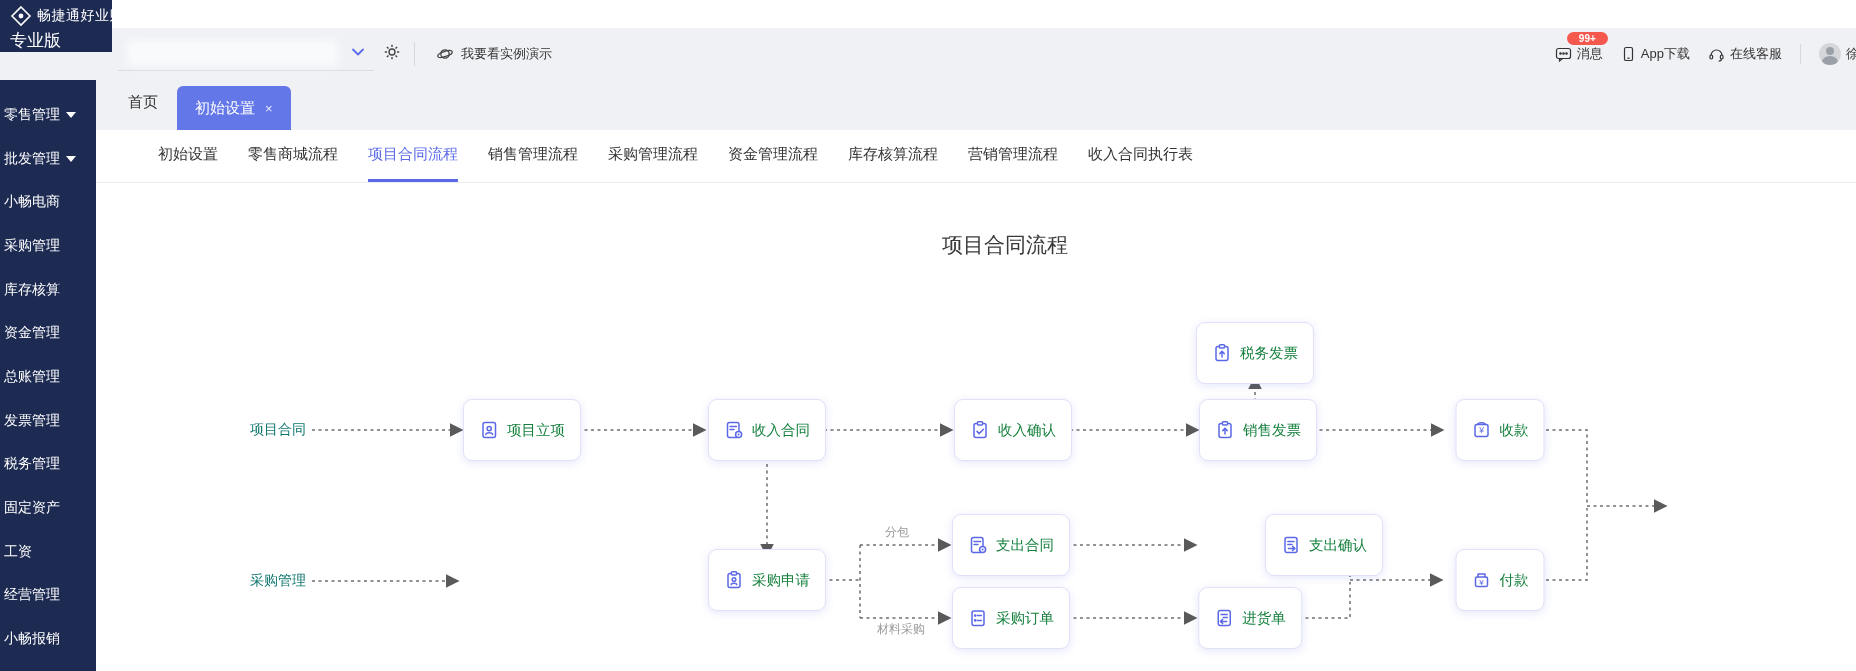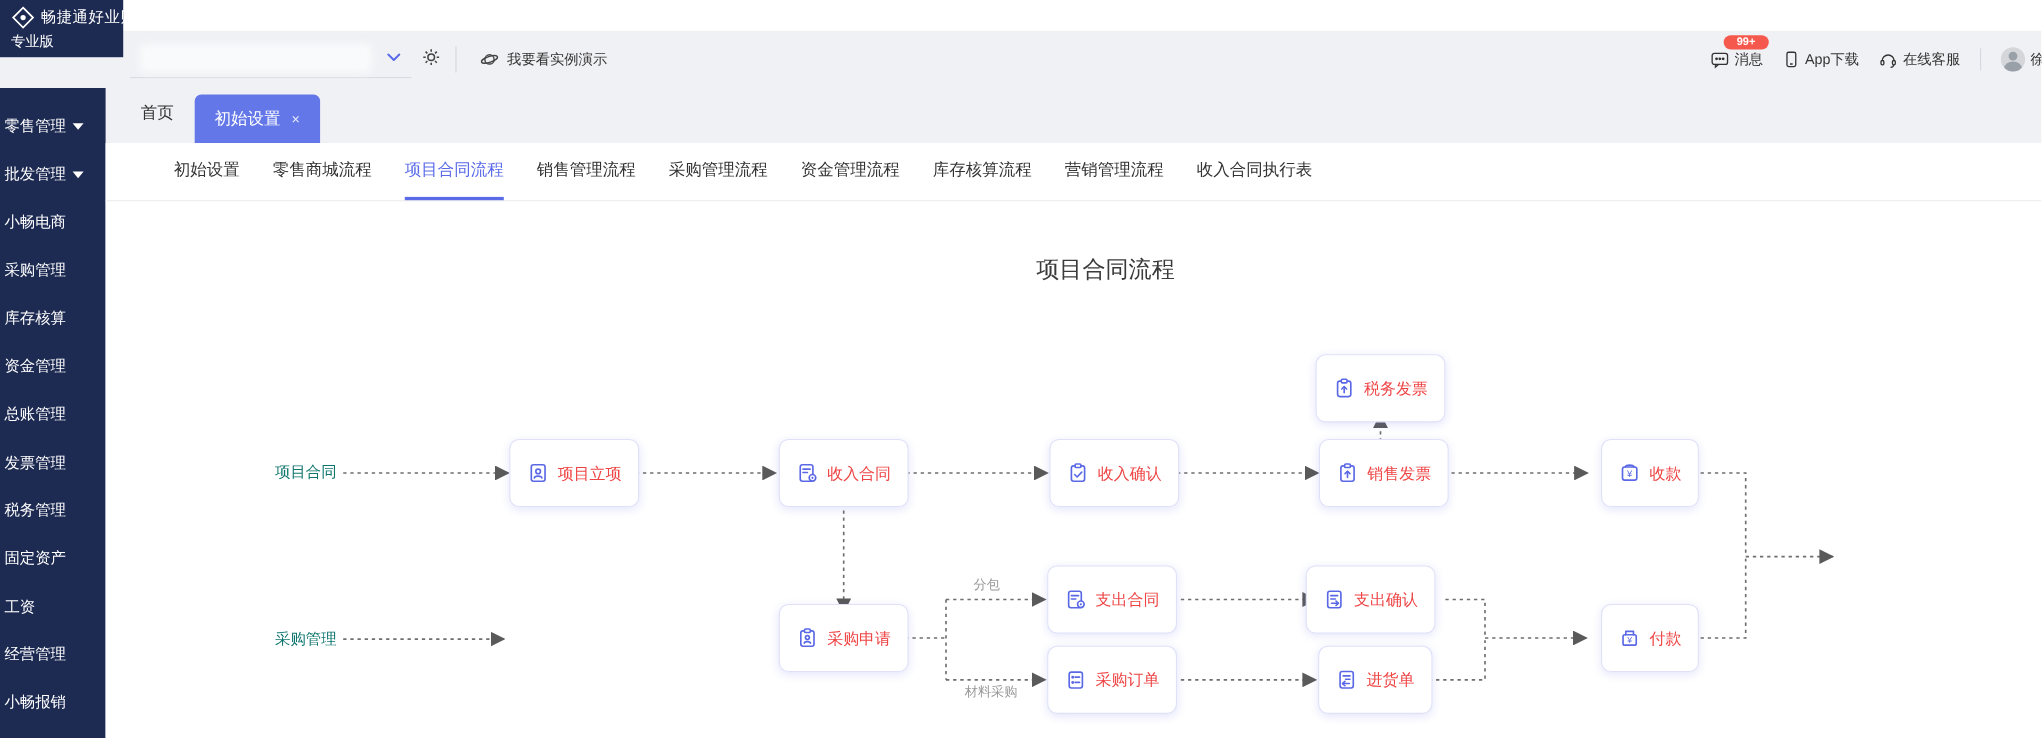--- a/index.html
+++ b/index.html
@@ -4,21 +4,21 @@
 <style>
   html,body{margin:0;padding:0;background:#fff;}
   .app{position:relative;width:1856px;height:671px;overflow:hidden;background:#fff;
        font-family:"Liberation Sans","DejaVu Sans",sans-serif;color:#333;}
   
   .topbar{position:absolute;left:0;top:28px;width:1856px;height:52px;background:#f0f1f5;}
   .logo-block{position:absolute;left:0;top:0;width:112px;height:52px;background:#1d2a52;color:#fff;
               box-sizing:border-box;padding:5px 6px 4px 10px;}
   .logo-row{display:flex;align-items:center;gap:5px;}
   .logo-name{font-size:14px;white-space:nowrap;letter-spacing:.5px;}
-  .logo-sub{font-size:13px;margin-top:2px;}
+  .logo-sub{font-size:17px;margin-top:2px;}
   .org-select{position:absolute;left:118px;top:8px;width:256px;height:34px;border-bottom:1px solid #d9dbe2;
               display:flex;align-items:center;}
   .org-blur{width:205px;height:20px;margin-left:12px;background:#f9fafb;border-radius:3px;
             box-shadow:0 0 6px 4px #f7f8fa;filter:blur(2px);}
   .chevron{position:absolute;left:350px;top:16px;}
   .gearbtn{position:absolute;left:382px;top:14px;}
   .topbar .vdiv{position:absolute;left:414px;top:14px;width:1px;height:24px;background:#d6d8dd;}
   .demo-link{position:absolute;left:436px;top:0;height:52px;display:flex;align-items:center;gap:7px;
              font-size:13px;color:#333;cursor:pointer;}
   .topbar-right{position:absolute;right:-16px;top:0;height:52px;display:flex;align-items:center;
@@ -53,21 +53,21 @@
         box-sizing:border-box;white-space:nowrap;}
   .ptab.active{color:#5b6be8;border-bottom-color:#5b6be8;}
   .ptab-right{margin-left:auto;display:flex;align-items:center;gap:9px;font-size:13px;color:#555;white-space:nowrap;}
   .fc-title{position:absolute;left:1005px;top:245px;transform:translate(-50%,-50%);
             font-size:21px;font-weight:500;color:#3a3a3a;white-space:nowrap;}
   
   .flow{position:absolute;left:0;top:0;width:1856px;height:671px;pointer-events:none;}
   .fc-svg{position:absolute;left:0;top:0;}
   .fnode{position:absolute;transform:translate(-50%,-50%);display:inline-flex;align-items:center;gap:8px;
          height:38px;padding:11px 15px;background:#fff;border:1px solid #e0e1f8;border-radius:9px;
-         box-shadow:0 2px 8px rgba(93,107,232,.16);font-size:14.5px;font-weight:500;color:#ef4444;
+         box-shadow:0 2px 8px rgba(93,107,232,.16);font-size:14.5px;font-weight:500;color:#15803d;
          white-space:nowrap;pointer-events:auto;cursor:pointer;text-align:right;}
   .fnode svg{flex:0 0 auto;}
   .flabel{position:absolute;transform:translate(-50%,-50%);font-size:14px;font-weight:500;color:#0f766e;white-space:nowrap;}
   .fbranch{position:absolute;transform:translate(-50%,-50%);font-size:12px;color:#999;white-space:nowrap;}
   .icn{display:inline-flex;}
 </style>
 </head>
 <body>
 
 <div class="app">
@@ -327,21 +327,21 @@
           <svg class="icn" width="20" height="20" viewBox="0 0 20 20" fill="none" stroke="#5b68e6" stroke-width="1.5" stroke-linecap="round" stroke-linejoin="round">
             <rect x="3.5" y="2.5" width="11.5" height="15" rx="2"></rect>
             <line x1="6" y1="6.5" x2="12.5" y2="6.5"></line>
             <line x1="6" y1="9.5" x2="10" y2="9.5"></line>
             <circle cx="14.6" cy="14.4" r="3" fill="#fff"></circle>
             <circle cx="14.6" cy="14.4" r="1" fill="#5b68e6" stroke="none"></circle>
           </svg>
         </span>
         <span>支出合同</span>
       </div>
-      <div class="fnode" style="left: 1246px; top: 545px;">
+      <div class="fnode" style="left: 1324px; top: 545px;">
         <span class="icn">
           <svg class="icn" width="20" height="20" viewBox="0 0 20 20" fill="none" stroke="#5b68e6" stroke-width="1.5" stroke-linecap="round" stroke-linejoin="round">
             <rect x="4" y="2.5" width="12" height="15" rx="2"></rect>
             <line x1="6.8" y1="6.5" x2="13" y2="6.5"></line>
             <line x1="6.8" y1="9.5" x2="11" y2="9.5"></line>
             <line x1="7.5" y1="13.4" x2="13.6" y2="13.4"></line>
             <path d="M11.6 11.4 L13.8 13.4 L11.6 15.4"></path>
           </svg>
         </span>
         <span>支出确认</span>

